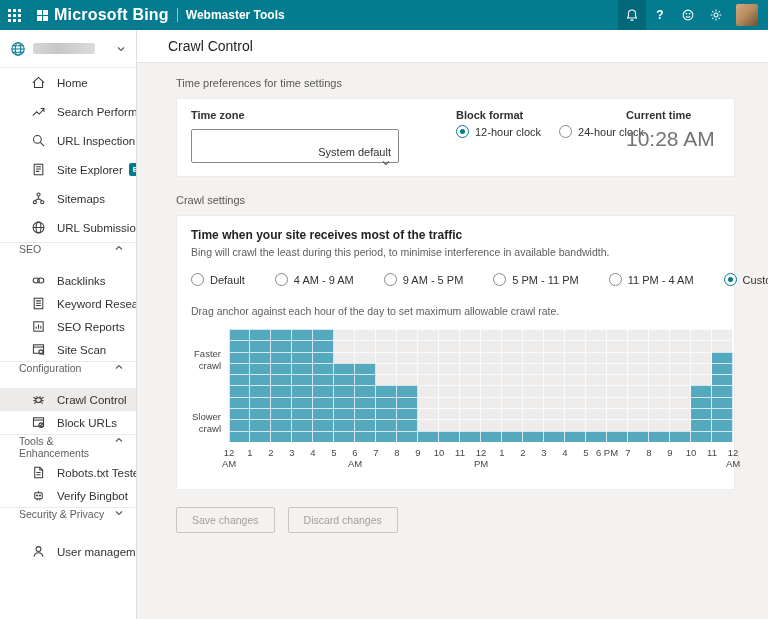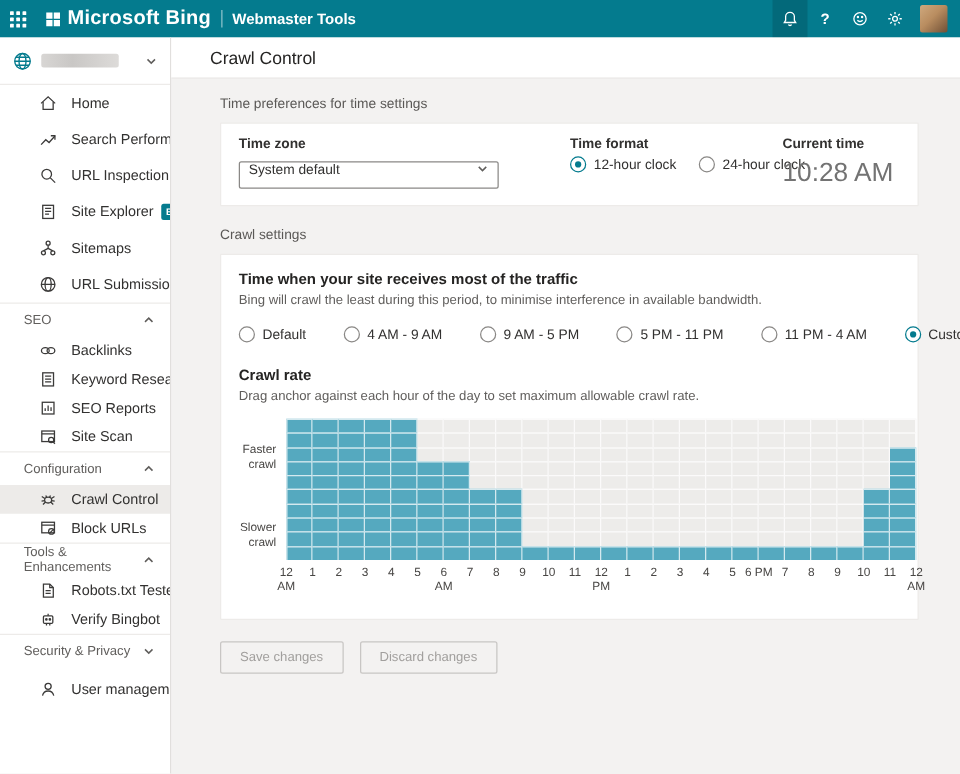--- a/index.html
+++ b/index.html
@@ -27,21 +27,21 @@
   .sidebar { width:137px; background:#fff; border-right:1px solid #e1dfdd; overflow:hidden; flex:none; }
   .main { flex:1; display:flex; flex-direction:column; min-width:0; }
 
   
   .site-row { height:38px; display:flex; align-items:center; padding:0 10px; border-bottom:1px solid #edebe9; cursor:pointer; }
   .site-blur { width:62px; height:11px; margin-left:7px; border-radius:2px;
     background:linear-gradient(90deg,#d8d6d4,#c9c7c5 40%,#dddbd9); filter:blur(.4px); }
   .site-chevron { margin-left:auto; color:#605e5c; display:flex; }
   .nav-group { }
   .nav-group + .nav-group { border-top:1px solid #edebe9; }
-  .nav-header { height:26px; display:flex; align-items:center; padding:0 12px 0 19px; font-size:10.5px; color:#605e5c; cursor:pointer; }
+  .nav-header { height:26px; display:flex; align-items:flex-start; padding:0 12px 0 19px; font-size:10.5px; color:#605e5c; cursor:pointer; }
   .nav-header .chev { margin-left:auto; display:flex; color:#605e5c; }
   .nav-item { height:23px; display:flex; align-items:center; padding:0 8px 0 30px; font-size:11.5px; color:#323130; cursor:pointer; white-space:nowrap; }
   .nav-group.first .nav-item { height:29px; }
   .nav-item.selected { background:#edebe9; }
   .nav-item .lbl { margin-left:11px; }
   .badge { margin-left:6px; background:var(--accent,#047B8E); color:#fff; font-size:7.5px; font-weight:bold; padding:2px 4px; border-radius:2px; letter-spacing:.3px; }
   .icn { display:flex; align-items:center; justify-content:center; width:16px; height:16px; flex:none; color:#3b3a39; }
   .icn svg { display:block; }
   .gap-top { margin-top:6px; }
 
@@ -51,21 +51,21 @@
   .content { flex:1; padding:14px 33px 0 39px; overflow:hidden; }
   .section-label { font-size:11px; color:#5a5856; margin-bottom:9px; }
   .card { background:#fff; border:1px solid #edebe9; border-radius:1px; }
 
   
   .card-timeprefs { display:flex; padding:10px 14px 13px; margin-bottom:17px; }
   .tp-col1 { width:265px; flex:none; }
   .tp-col2 { width:170px; flex:none; }
   .field-label { font-size:11px; font-weight:bold; color:#323130; }
   .select { margin-top:8px; width:208px; height:22px; border:1px solid #8a8886; border-radius:2px; background:#fff;
-    display:flex; align-items:flex-start; padding:0 7px; font-size:11px; color:#323130; cursor:pointer; }
+    display:flex; align-items:flex-end; padding:16px 7px; font-size:11px; color:#323130; cursor:pointer;flex-direction:column; }
   .select .chev { margin-left:auto; color:#605e5c; display:flex; }
   .radio-row { display:flex; align-items:center; margin-top:4px; }
   .radio { display:flex; align-items:center; cursor:pointer; margin-right:18px; }
   .radio:last-child { margin-right:0; }
   .radio .dot { width:13px; height:13px; border-radius:50%; border:1px solid #8a8886; background:#fff; flex:none; position:relative; }
   .radio.checked .dot { border-color:var(--accent,#047B8E); }
   .radio.checked .dot::after { content:""; position:absolute; left:3px; top:3px; width:5px; height:5px; border-radius:50%; background:var(--accent,#047B8E); }
   .radio .rlbl { margin-left:6px; font-size:11px; color:#323130; white-space:nowrap; }
   .current-time-value { margin-top:6px; font-size:21px; color:#737373; }
 
@@ -379,21 +379,21 @@
           <div class="select">
             <span>System default</span>
             <span class="chev">
               <svg width="10" height="10" viewBox="0 0 10 10" fill="none" stroke="#605e5c" stroke-width="1.2">
                   <path d="M2 3.5l3 3 3-3"></path>
                 </svg>
             </span>
           </div>
         </div>
         <div class="tp-col2">
-          <div class="field-label">Time format</div>
+          <div class="field-label">Block format</div>
           <div class="radio-row" id="time-format-radios">
               <div class="radio checked">
                 <span class="dot"></span>
                 <span class="rlbl">12-hour clock</span>
               </div>
               <div class="radio">
                 <span class="dot"></span>
                 <span class="rlbl">24-hour clock</span>
               </div>
             </div>
@@ -430,21 +430,20 @@
               <span class="dot"></span>
               <span class="rlbl">11 PM - 4 AM</span>
             </div>
             <div class="radio checked">
               <span class="dot"></span>
               <span class="rlbl">Custom</span>
             </div>
           </div>
 
         <div class="crawlrate-block">
-          <div class="traffic-title">Crawl rate</div>
           <div class="sub-text">Drag anchor against each hour of the day to set maximum allowable crawl rate.</div>
 
           <div class="chart-wrap">
             <div class="y-labels">
               <div class="y-label top">Faster<br>crawl</div>
               <div class="y-label bottom">Slower<br>crawl</div>
             </div>
             <div class="grid-area">
               <div class="grid" id="chart-grid">
                   <div class="col">

